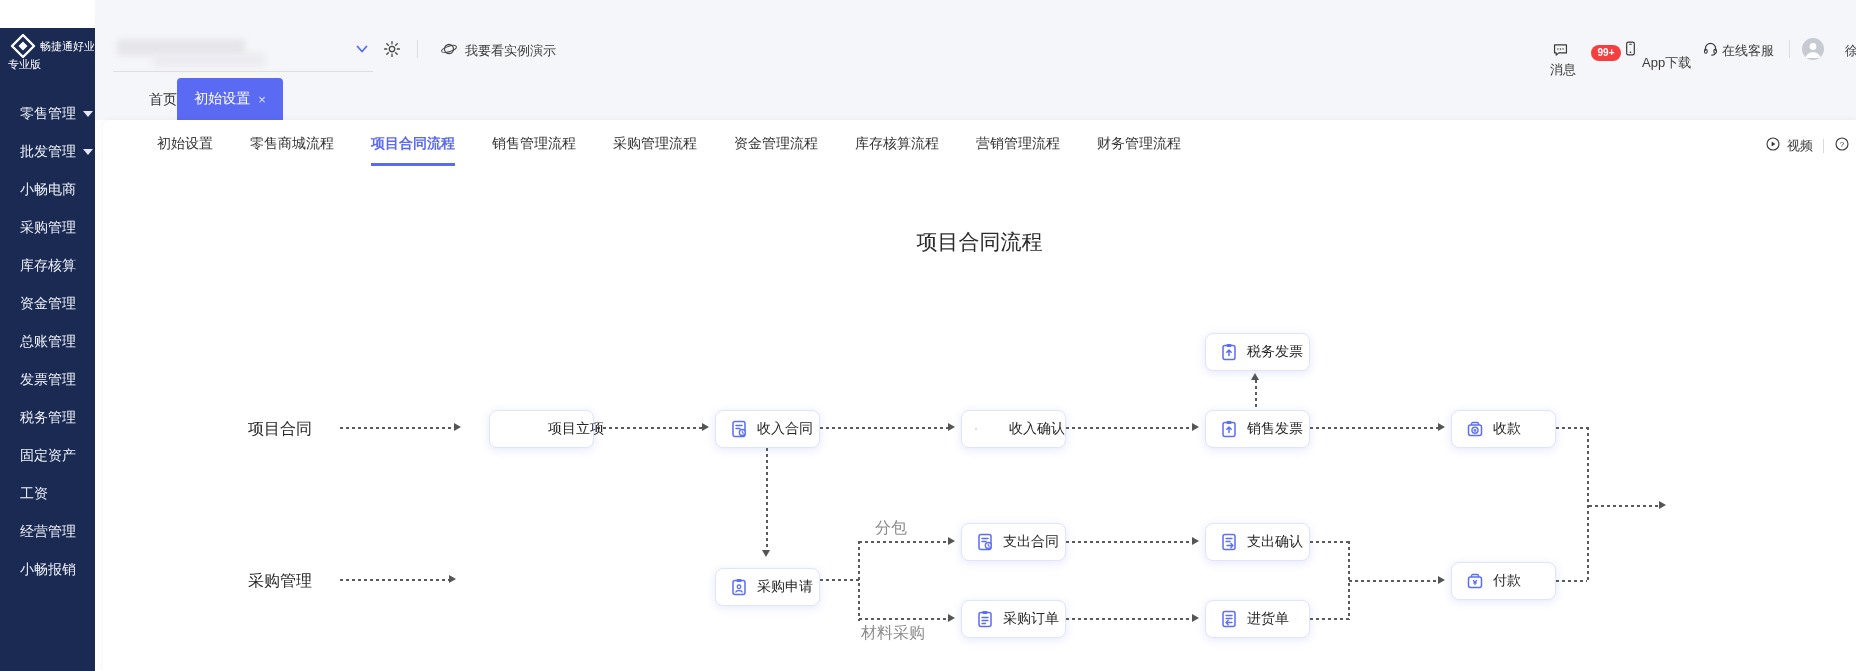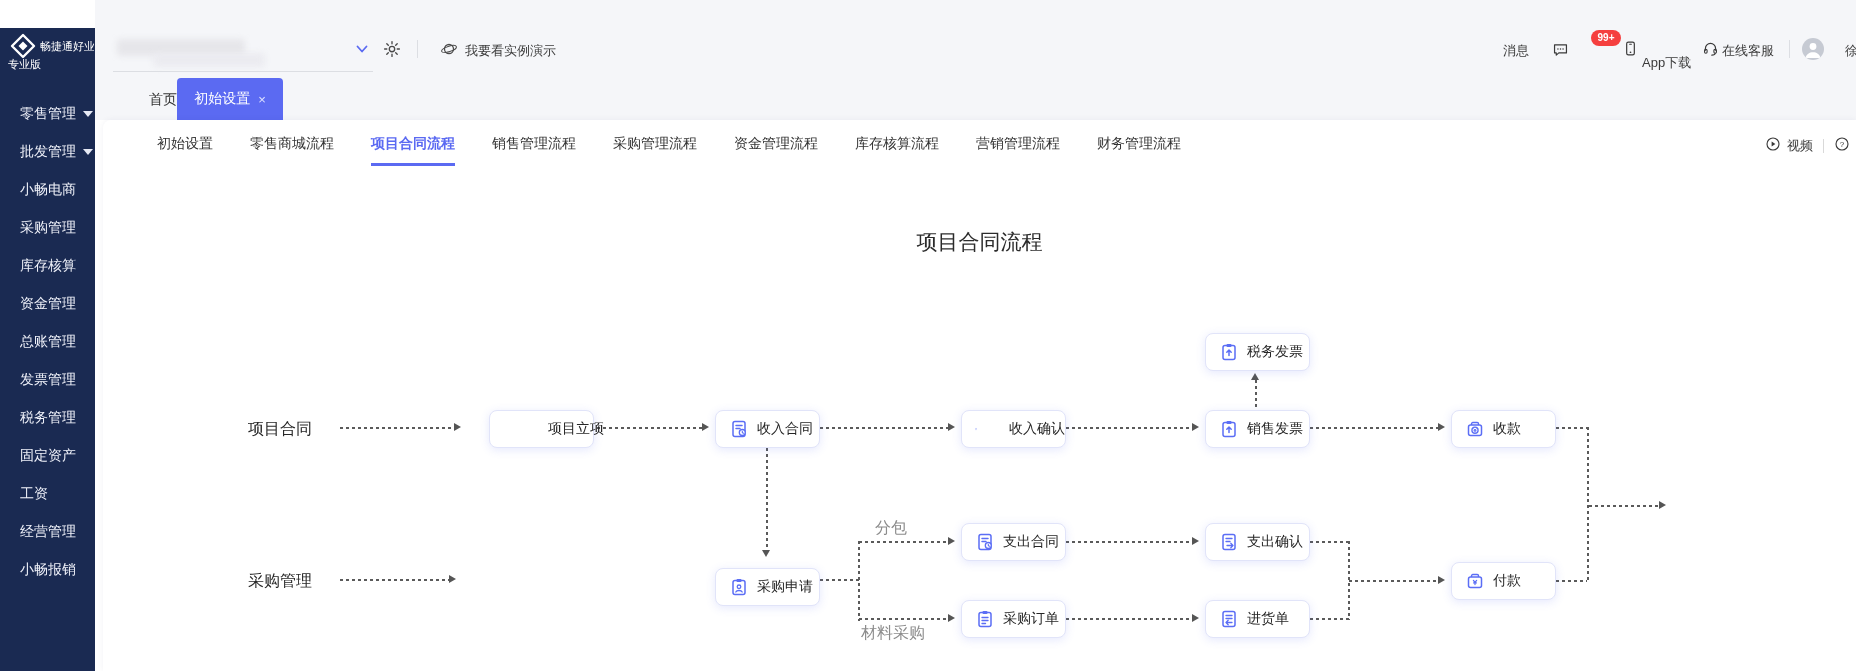--- a/index.html
+++ b/index.html
@@ -23,21 +23,21 @@
 
   
   .hdr-band { position:absolute; left:95px; top:0; right:0; height:120px; background:#f5f6f9; }
   .header { position:absolute; left:95px; top:28px; right:0; height:42px; background:#f5f6f9; }
   .search-underline { position:absolute; left:18px; top:43px; width:260px; height:1px; background:#dcdee3; }
   .blur1 { position:absolute; left:22px; top:11px; width:128px; height:17px; background:#e6e6ea; border-radius:4px; filter:blur(3px); }
   .blur2 { position:absolute; left:58px; top:25px; width:112px; height:14px; background:#ebebf0; border-radius:4px; filter:blur(3px); }
   .hicon { position:absolute; top:12px; cursor:pointer; }
   .hdivider { position:absolute; top:12px; width:1px; height:18px; background:#dcdee3; }
   .htext { position:absolute; top:14px; font-size:13px; color:#3a3a3a; cursor:pointer; white-space:nowrap; }
-  .badge { position:absolute; left:1496px; top:2px; min-width:30px; height:16px; padding:0 6px; background:#f53f3f; color:#fff;
+  .badge { position:absolute; left:1496px; top:17px; min-width:30px; height:16px; padding:0 6px; background:#f53f3f; color:#fff;
     font-size:10px; line-height:16px; text-align:center; border-radius:9px; font-weight:bold; }
   .avatar { position:absolute; left:1707px; top:10px; width:22px; height:22px; border-radius:50%; background:#c6cad3; overflow:hidden; cursor:pointer; }
 
   
   .tabrow { position:absolute; left:95px; top:70px; right:0; height:50px; }
   .tab-home { position:absolute; left:18px; top:8px; width:64px; height:42px; line-height:42px; text-align:right;
     font-size:14px; color:#333; cursor:pointer; }
   .tab-active { position:absolute; left:82px; top:8px; width:106px; height:42px; background:#5b6af2; border-radius:4px 4px 0 0;
     color:#fff; font-size:14px; display:flex; align-items:center; justify-content:center; gap:8px; cursor:pointer; }
   .tab-close { font-size:13px; color:#dfe3ff; cursor:pointer; }
@@ -128,21 +128,21 @@
     <span class="htext" style="left:370px;">我要看实例演示</span>
 
     <span class="hicon" style="left:1457px; top:13px;">
       <svg width="17" height="17" viewBox="0 0 20 20" fill="none">
         <path d="M3 4.5h14v9.5H8l-3 2.6v-2.6H3z" stroke="#3a3a3a" stroke-width="1.4" stroke-linejoin="round"></path>
         <circle cx="7" cy="9.3" r=".9" fill="#3a3a3a"></circle>
           <circle cx="10" cy="9.3" r=".9" fill="#3a3a3a"></circle>
           <circle cx="13" cy="9.3" r=".9" fill="#3a3a3a"></circle>
       </svg>
     </span>
-    <span class="htext" style="left:1408px;">消息</span>
+    <span class="htext" style="left:1455px;margin-top:19px;">消息</span>
     <span class="badge">99+</span>
 
     <span class="hicon" style="left:1527px;">
       <svg width="17" height="17" viewBox="0 0 20 20" fill="none">
         <rect x="5.5" y="2.5" width="9" height="15" rx="2" stroke="#3a3a3a" stroke-width="1.4"></rect>
         <line x1="9" y1="5" x2="11" y2="5" stroke="#3a3a3a" stroke-width="1.2" stroke-linecap="round"></line>
         <circle cx="10" cy="14.4" r="1" fill="#3a3a3a"></circle>
       </svg>
     </span>
     <span class="htext" style="left:1547px;margin-top:12px;">App下载</span>

